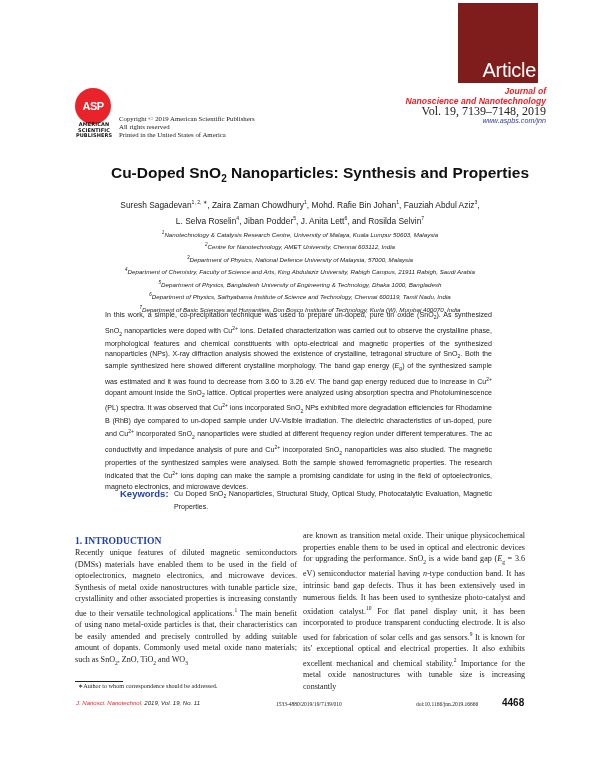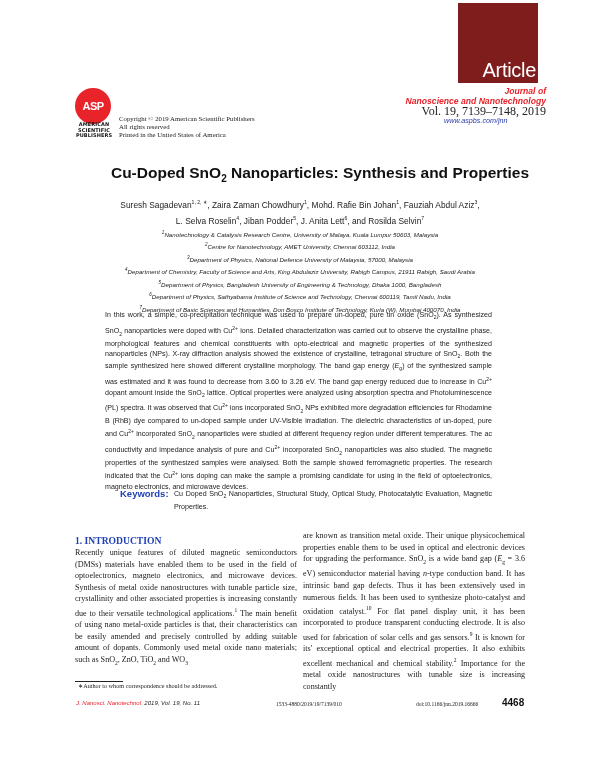--- a/index.html
+++ b/index.html
@@ -14,21 +14,21 @@
     .logo-text { left:74px; top:122px; width:40px; font-family:"DejaVu Sans", sans-serif; font-weight:bold;
             font-size:5px; line-height:5.5px; text-align:center; letter-spacing:0.1px; color:#111; }
     .copyright { left:119px; top:115px; font-size:6.8px; line-height:8.2px; color:#222; }
     .article-box { left:458px; top:3px; width:80px; height:80px; background:#7f1d1d; }
     .article-box span { position:absolute; right:2px; bottom:1px; color:#fff; font-family:"Liberation Sans", sans-serif;
             font-size:20px; letter-spacing:-0.3px; }
     .journal { right:54px; top:86px; text-align:right; }
     .journal .j1, .journal .j2 { color:#e8232a; font-family:"Liberation Sans", sans-serif; font-style:italic; font-weight:bold;
             font-size:8.6px; line-height:10px; }
     .journal .vol { font-family:"Liberation Serif", serif; font-size:12px; line-height:10px; color:#222; }
-    .journal .url { font-family:"Liberation Sans", sans-serif; font-style:italic; font-size:7.2px; line-height:10px; color:#2b3aa8;text-align:center; }
+    .journal .url { font-family:"Liberation Sans", sans-serif; font-style:italic; font-size:7.2px; line-height:10px; color:#2b3aa8; }
 
     
     .title { left:0; width:600px; top:164px; text-align:center; font-family:"Liberation Sans", sans-serif;
              font-weight:bold; font-size:15.5px; color:#111;padding-left:20px; }
     .title sub { font-size:10px; }
     .authors { left:0; width:600px; top:196px; text-align:center; font-family:"Liberation Sans", sans-serif;
              font-size:9px; line-height:13px; color:#222; transform:scaleX(0.93); }
     .authors sup { font-size:5.5px; }
     .affils { left:0; width:600px; top:228px; text-align:center; font-family:"Liberation Sans", sans-serif;
              font-style:italic; font-size:6.2px; line-height:10.4px; color:#222; }

